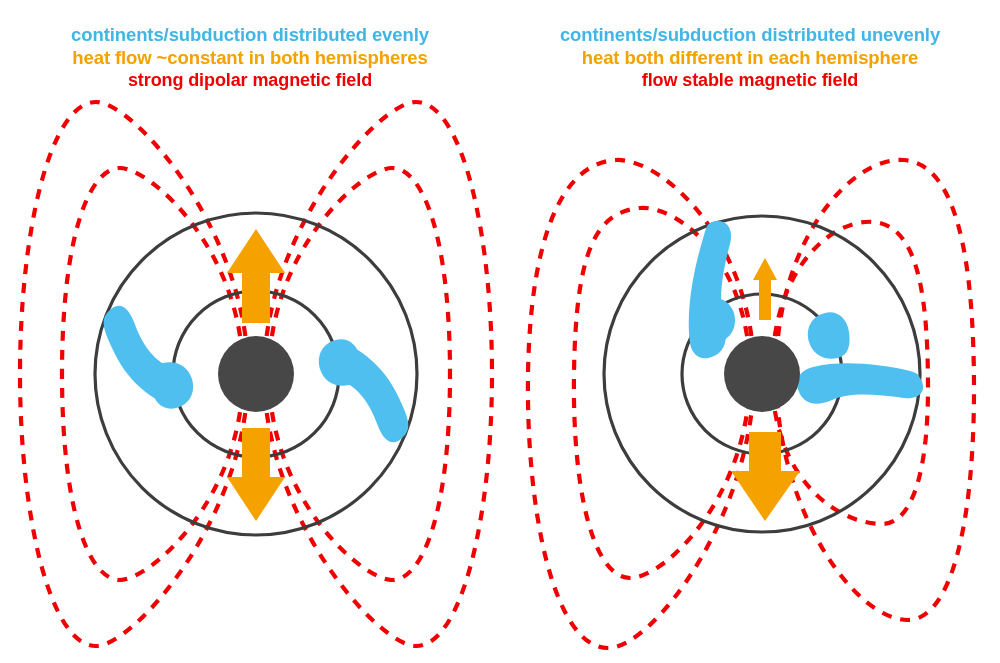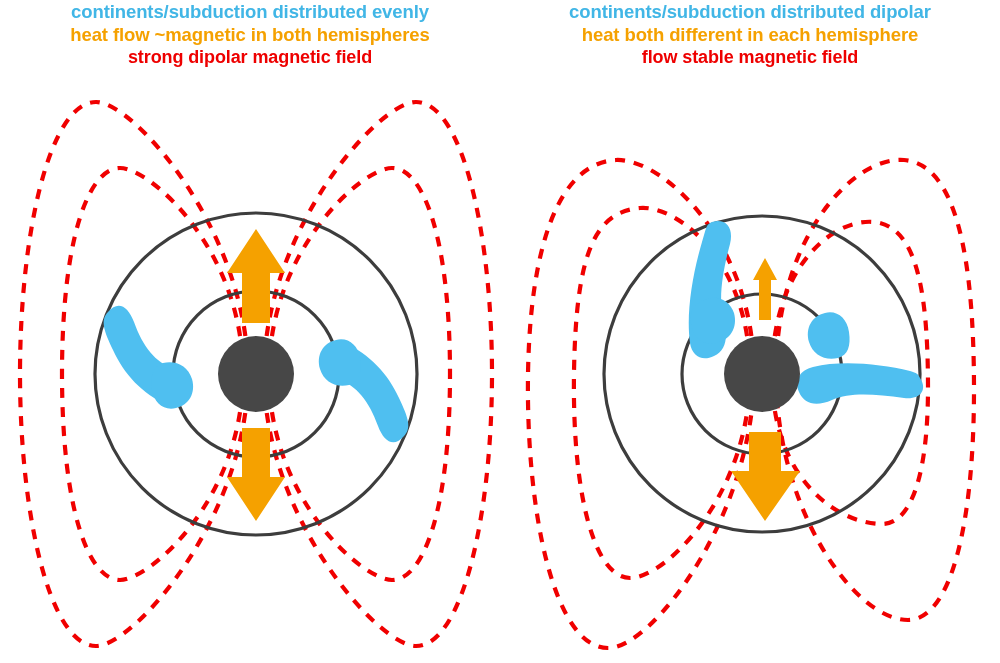--- a/index.html
+++ b/index.html
@@ -28,21 +28,21 @@
   }
   .panel-left  { left: 0; }
   .panel-right { left: 500px; }
 
   .caption {
     position: absolute;
     top: 0;
     left: 0;
     width: 500px;
     text-align: center;
-    padding-top: 0;
+    padding-top: 23px;
     box-sizing: border-box;
   }
   .caption-line {
     display: block;
     font-weight: bold;
     font-size: 18.5px;
     line-height: 23px;
     letter-spacing: -0.1px;
     white-space: nowrap;
   }
@@ -58,21 +58,21 @@
 </style>
 </head>
 <body>
 
 <div class="figure">
 
   <div class="panel panel-left">
 
     <div class="caption">
       <span class="caption-line tectonics">continents/subduction distributed evenly</span>
-      <span class="caption-line heatflow">heat flow ~magnetic in both hemispheres</span>
+      <span class="caption-line heatflow">heat flow ~constant in both hemispheres</span>
       <span class="caption-line field">strong dipolar magnetic field</span>
     </div>
 
     <svg class="diagram" width="500" height="663" viewBox="0 0 500 663">
 
       <g fill="none" stroke="#F00000" stroke-width="4.2" stroke-dasharray="10 9" stroke-linecap="butt">
         <path d="M 243 374
                  C 243 250, 150 168, 120 168
                  C 88 168, 62 240, 62 374
                  C 62 508, 88 580, 120 580
@@ -129,21 +129,21 @@
       <g fill="#F5A100">
         <path d="M 256 229 L 285 273 L 270 273 L 270 323 L 242 323 L 242 273 L 227 273 Z"></path>
         <path d="M 256 521 L 285 477 L 270 477 L 270 428 L 242 428 L 242 477 L 227 477 Z"></path>
       </g>
     </svg>
   </div>
 
   <div class="panel panel-right">
 
     <div class="caption">
-      <span class="caption-line tectonics">continents/subduction distributed dipolar</span>
+      <span class="caption-line tectonics">continents/subduction distributed unevenly</span>
       <span class="caption-line heatflow">heat both different in each hemisphere</span>
       <span class="caption-line field">flow stable magnetic field</span>
     </div>
 
     <svg class="diagram" width="500" height="663" viewBox="0 0 500 663">
 
       <g fill="none" stroke="#F00000" stroke-width="4.2" stroke-dasharray="10 9" stroke-linecap="butt">
         <path d="M 250 374
                  C 250 262, 178 205, 140 208
                  C 96 212, 76 250, 74 372

